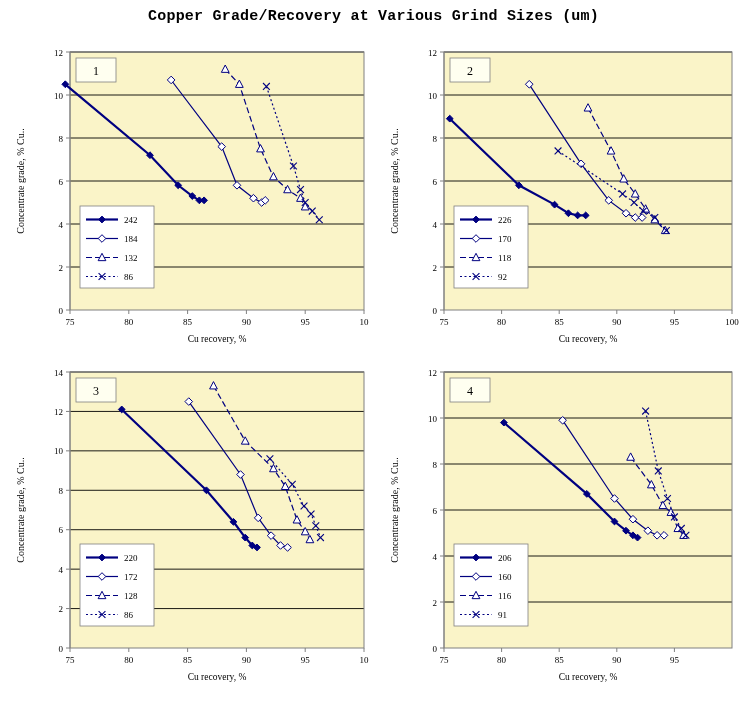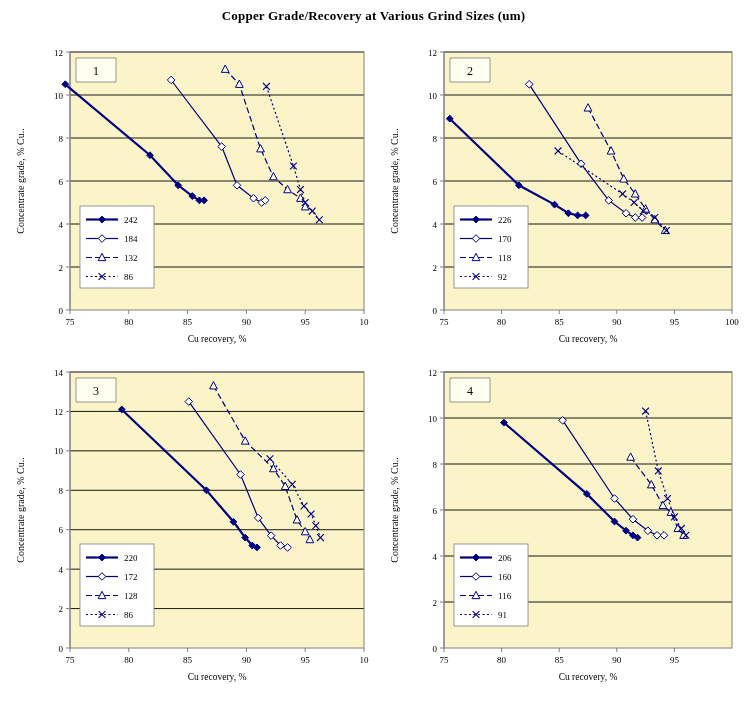--- a/index.html
+++ b/index.html
@@ -1,19 +1,19 @@
 <!DOCTYPE html>
 <html><head>
 <meta charset="utf-8">
 <style>
   html,body{margin:0;padding:0;}
   body{width:747px;height:706px;background:#ffffff;font-family:"Liberation Serif",serif;color:#000;}
   #page{position:relative;width:747px;height:706px;overflow:hidden;}
-  .title{position:absolute;left:0;top:8px;width:747px;text-align:center;font-family:Liberation Serif, serif;
-         font-size:13px;font-weight:bold;letter-spacing:0.2px;}
+  .title{position:absolute;left:0;top:8px;width:747px;text-align:center;font-family:Liberation Mono, monospace;
+         font-size:15px;font-weight:bold;letter-spacing:0.2px;}
   .panel{position:absolute;}
   .panel svg{display:block;}
   text{font-family:"Liberation Serif",serif;}
 </style>
 </head>
 <body>
 
 <div id="page">
   <div class="title">Copper Grade/Recovery at Various Grind Sizes (um)</div>
   <div id="panels">

